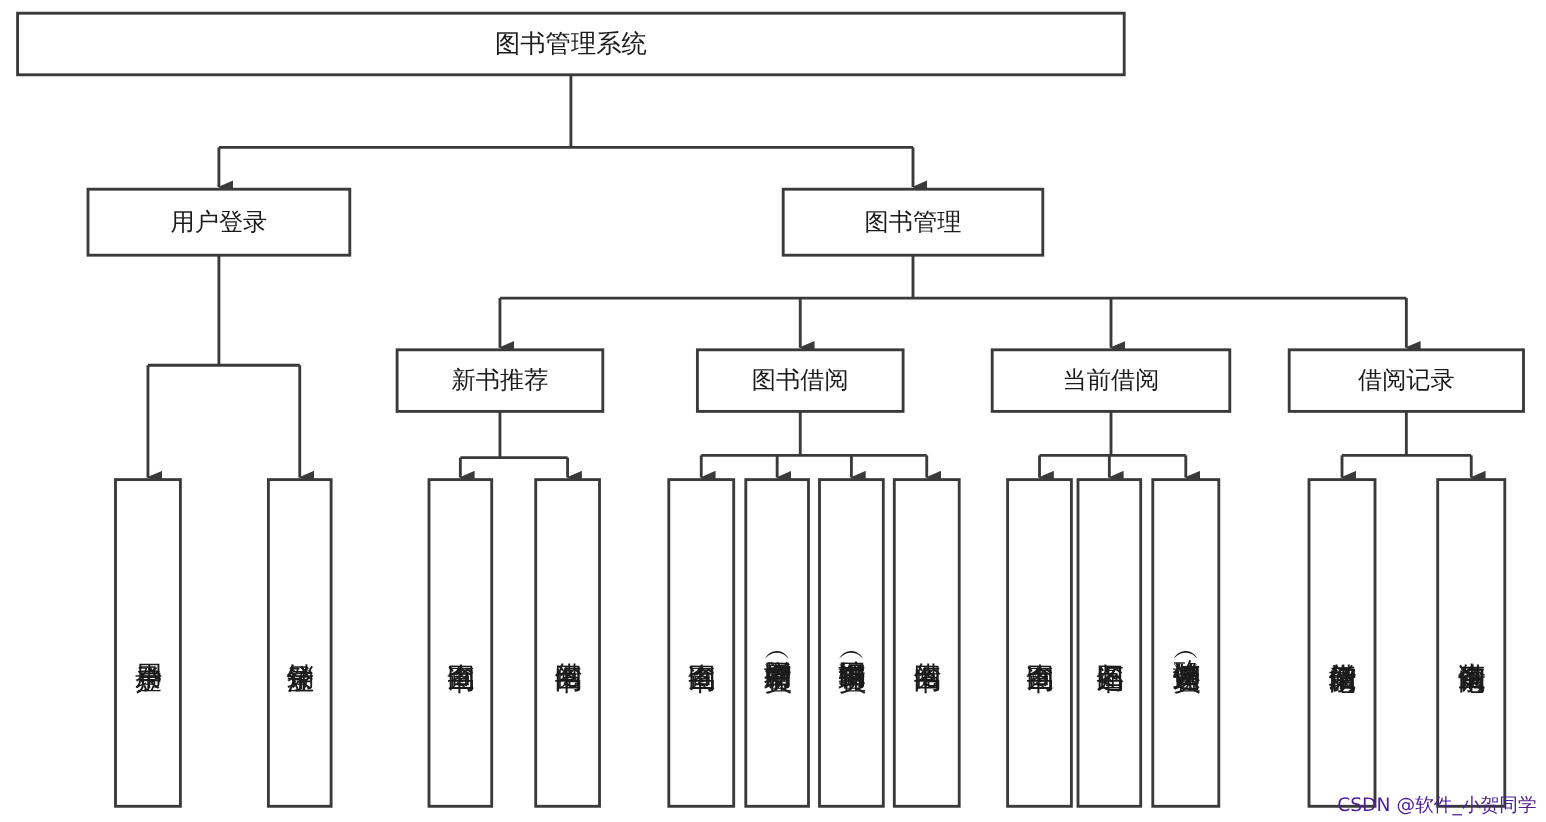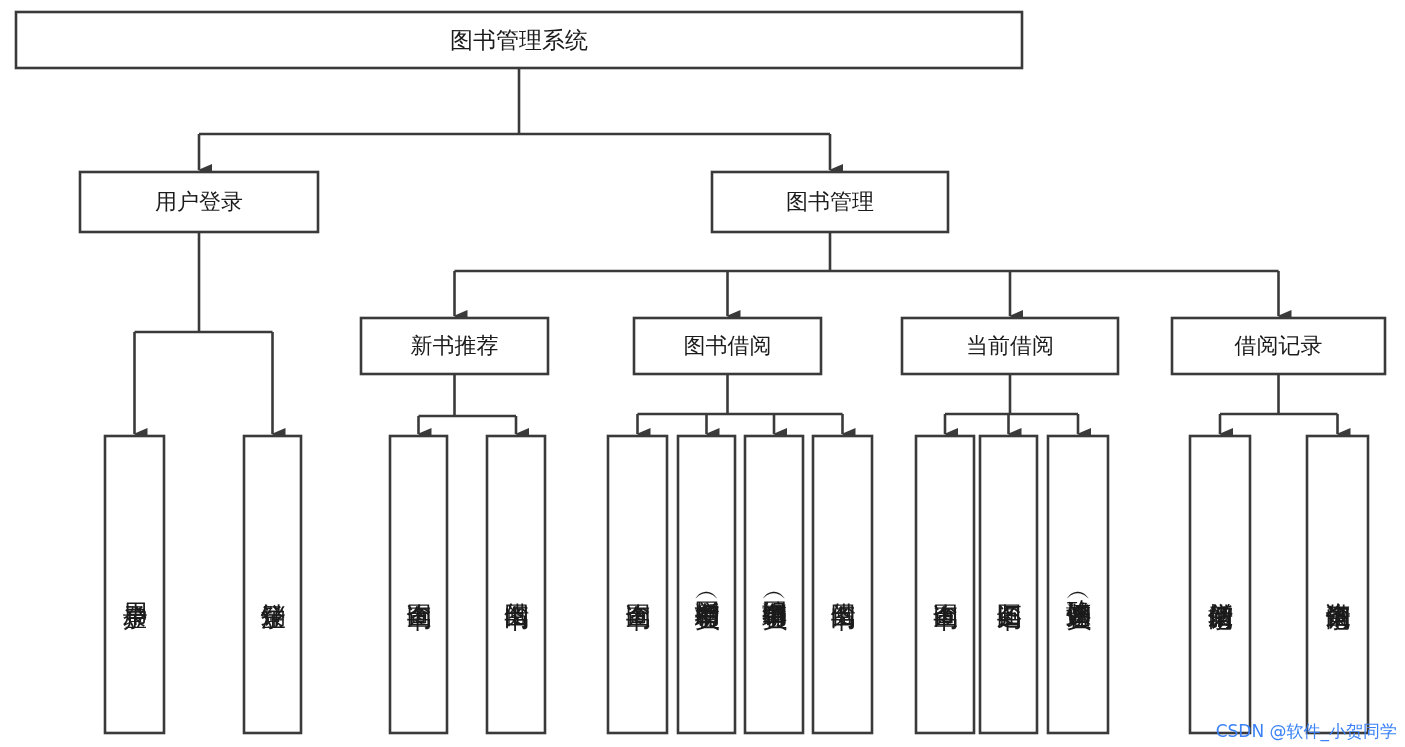--- a/index.html
+++ b/index.html
@@ -33,21 +33,21 @@
     line-height:1.06;
     color:#1b1b1b;
     letter-spacing:1px;
     white-space:nowrap;
     pointer-events:none;
   }
   .watermark{
     position:absolute;
     right:8px;bottom:4px;
     font-size:17px;
-    color:#3b82f6;
+    color:#4c1d95;
     font-family:"DejaVu Sans","Liberation Sans",sans-serif;
     white-space:nowrap;
   }
 </style>
 </head>
 <body>
 
 <div id="diagram-root">
 
   <svg id="tree" viewBox="0 0 1405 747">

